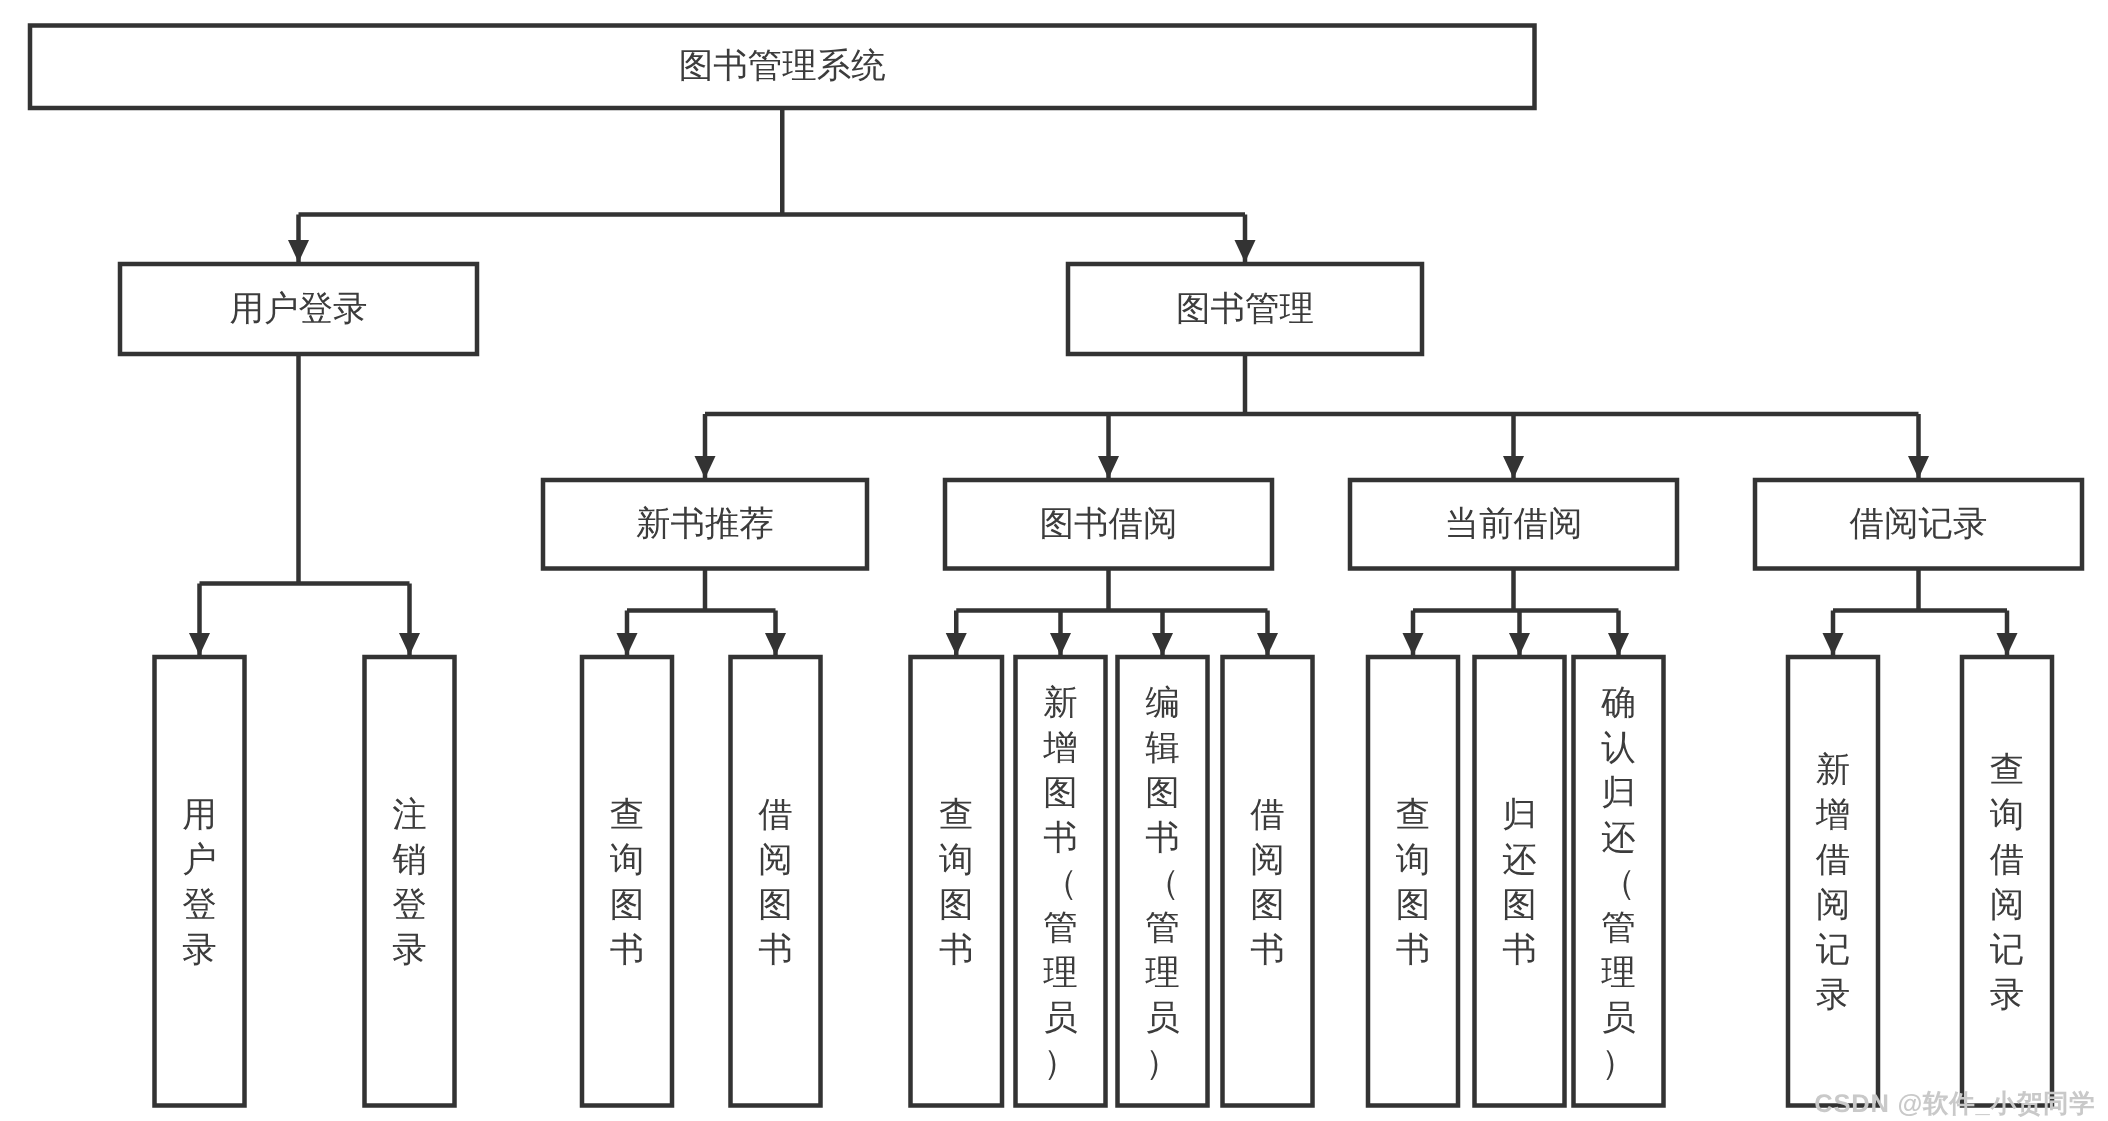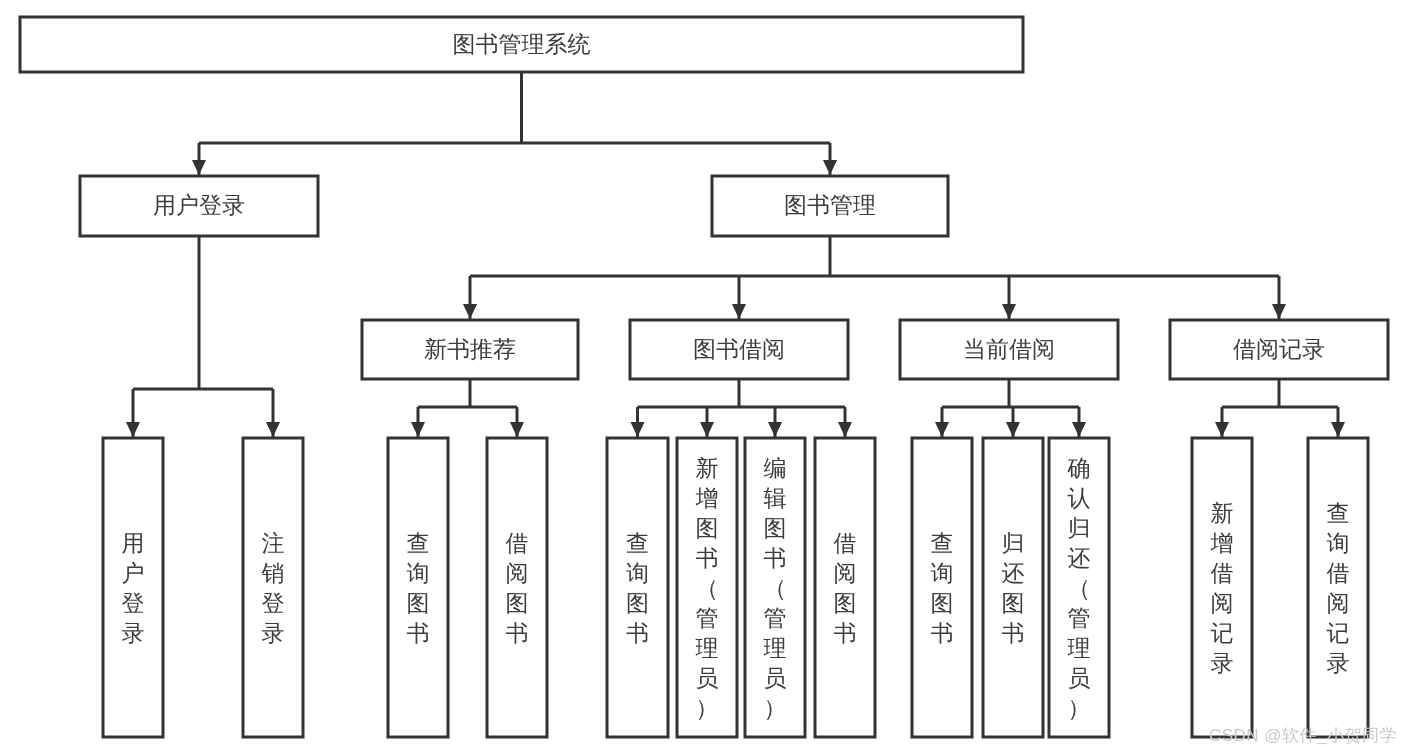--- a/index.html
+++ b/index.html
@@ -56,20 +56,21 @@
   .watermark {
     position: absolute;
     right: 8px;
     bottom: 4px;
     color: #c9c9c9;
     font-size: 17px;
     font-family: "Liberation Sans", "DejaVu Sans", sans-serif;
     letter-spacing: 0.5px;
     white-space: nowrap;
     pointer-events: none;
+    font-weight: bold;
   }
 </style>
 </head>
 <body>
 
 <div id="diagram-root">
   <svg class="flow" id="flow-svg" viewBox="0 0 1405 747" xmlns="http://www.w3.org/2000/svg">
       <g>
         <g>
           <path class="link-line" d="M521.5 68 L521.5 139"></path>

